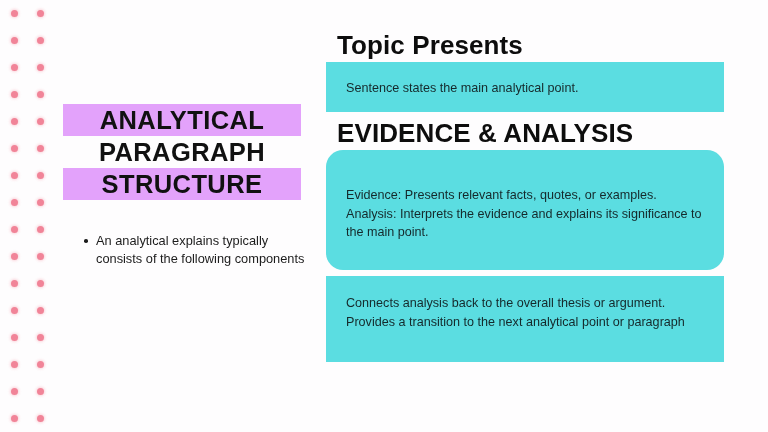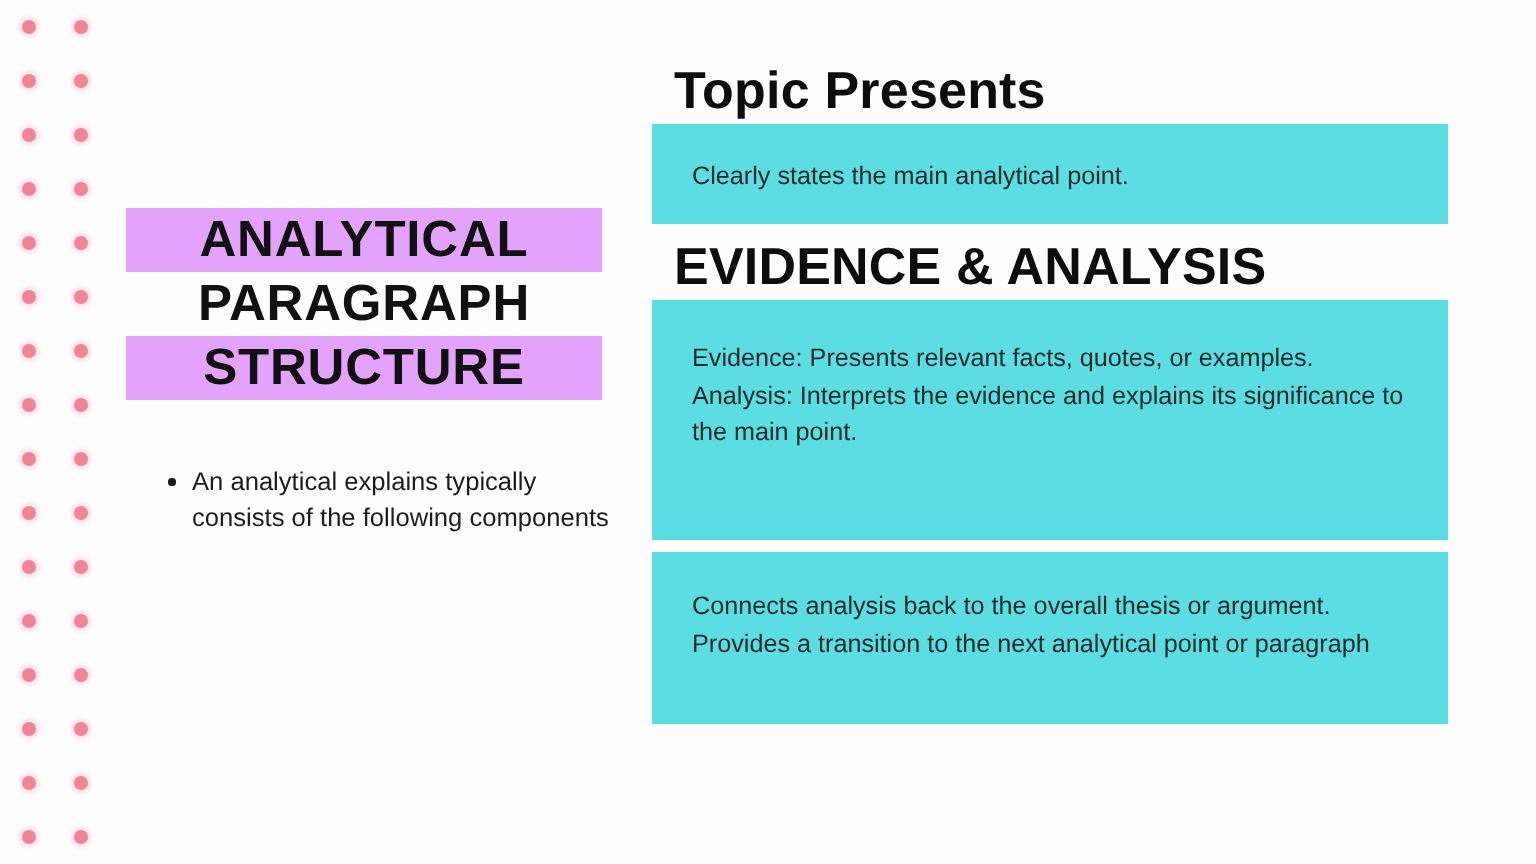--- a/index.html
+++ b/index.html
@@ -125,21 +125,21 @@
     color: #15292b;
   }
 
   
   #sec-topic            { top: 28px; }
   #sec-topic .section-heading   { font-size: 26px; line-height: 34px; }
   #sec-topic .section-body      { height: 50px; padding-top: 17px; }
 
   #sec-evidence         { top: 116px; }
   #sec-evidence .section-heading { font-size: 26px; line-height: 34px; }
-  #sec-evidence .section-body    { height: 120px; padding-top: 20px; }
+  #sec-evidence .section-body    { height: 120px; padding-top: 36px; border-radius: 17px; }
 
   #sec-connection       { top: 276px; }
   #sec-connection .section-heading { font-size: 22px; line-height: 32px; }
   #sec-connection .section-body    { height: 86px; padding-top: 18px; }
 </style>
 </head>
 <body>
 
 <div id="slide">
 
@@ -190,21 +190,21 @@
       <li>An analytical explains typically consists of the following components</li>
     </ul>
 
   </div>
 
   <div id="right-col">
 
     <div class="section" id="sec-topic">
       <h2 class="section-heading">Topic Presents</h2>
       <div class="section-body">
-        <p>Clearly states the main analytical point.</p>
+        <p>Sentence states the main analytical point.</p>
       </div>
     </div>
 
     <div class="section" id="sec-evidence">
       <h2 class="section-heading">EVIDENCE &amp; ANALYSIS</h2>
       <div class="section-body">
         <p>Evidence: Presents relevant facts, quotes, or examples. Analysis: Interprets the evidence and explains its significance to the main point.</p>
       </div>
     </div>
 

